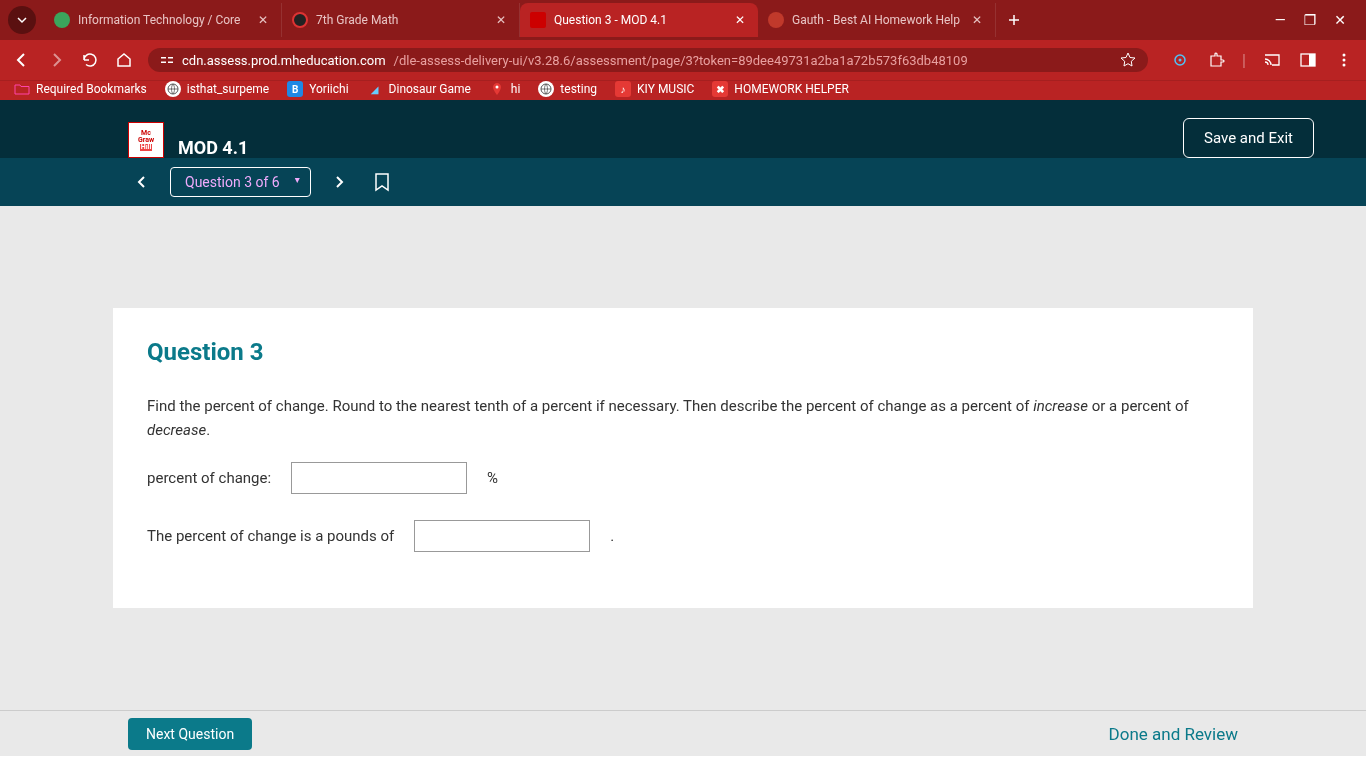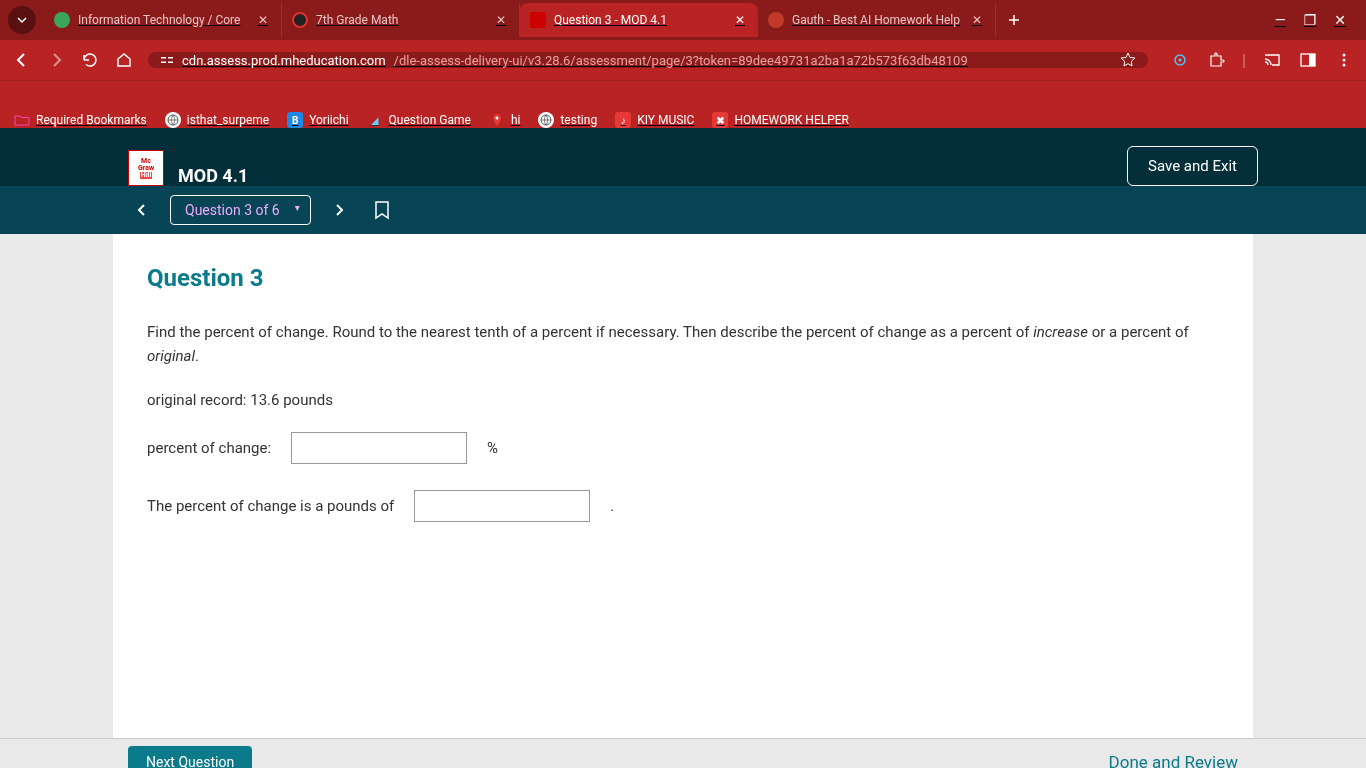--- a/index.html
+++ b/index.html
@@ -1,55 +1,55 @@
 <!DOCTYPE html>
 <html><head>
 <meta charset="utf-8">
 <style>
 * { margin: 0; padding: 0; box-sizing: border-box; font-family: -apple-system, BlinkMacSystemFont, "Segoe UI", Roboto, sans-serif; }
 body { width: 1366px; height: 768px; overflow: hidden; background: #fff; }
 
 
-.browser-top { background: #8b1a1a; text-decoration: underline; }
+.browser-top { background: #8b1a1a; }
 .tab-strip { height: 40px; display: flex; align-items: center; padding: 0 8px; gap: 0; }
 .tab-dropdown { width: 28px; height: 28px; border-radius: 50%; background: #5a1010; display: flex; align-items: center; justify-content: center; color: #fff; margin-right: 8px; cursor: pointer; }
 .tab { height: 34px; display: flex; align-items: center; padding: 0 10px; gap: 8px; color: #e8c4c4; font-size: 12px; min-width: 0; width: 238px; border-right: 1px solid rgba(255,255,255,0.1); position: relative; cursor: pointer; }
 .tab.active { background: #b92323; color: #fff; border-radius: 8px 8px 0 0; border-right: none; }
 .tab-favicon { width: 16px; height: 16px; border-radius: 50%; background: #fff; flex-shrink: 0; display: flex; align-items: center; justify-content: center; font-size: 9px; }
 .tab-title { flex: 1; white-space: nowrap; overflow: hidden; text-overflow: ellipsis; }
 .tab-close { width: 16px; height: 16px; display: flex; align-items: center; justify-content: center; color: inherit; flex-shrink: 0; cursor: pointer; }
 .new-tab { width: 28px; height: 28px; display: flex; align-items: center; justify-content: center; color: #fff; cursor: pointer; margin-left: 4px; }
 .window-controls { margin-left: auto; display: flex; gap: 18px; padding-right: 12px; color: #fff; }
 .window-controls span { cursor: pointer; font-size: 14px; }
 
 .nav-bar { height: 40px; background: #b92323; display: flex; align-items: center; padding: 0 12px; gap: 14px; }
 .nav-icon { color: #fff; cursor: pointer; display: flex; align-items: center; justify-content: center; width: 20px; height: 20px; }
 .nav-icon.disabled { opacity: 0.5; }
-.url-bar { flex: 1; height: 16px; background: #8b1a1a; border-radius: 15px; display: flex; align-items: center; padding: 0 12px; gap: 8px; color: #fff; font-size: 13px; }
+.url-bar { flex: 1; height: 24px; background: #8b1a1a; border-radius: 15px; display: flex; align-items: center; padding: 0 12px; gap: 8px; color: #fff; font-size: 13px; }
 .url-prefix { color: #fff; }
 .url-path { color: #e8a0a0; }
 .right-icons { display: flex; gap: 16px; align-items: center; margin-left: 8px; }
 
-.bookmarks-bar { height: 48px; background: #b92323; display: flex; align-items: flex-end; padding: 0 14px; gap: 18px; border-top: 1px solid rgba(0,0,0,0.1); }
+.bookmarks-bar { height: 20px; background: #b92323; display: flex; align-items: flex-start; padding: 0 14px; gap: 18px; border-top: 1px solid rgba(0,0,0,0.1); }
 .bookmark { display: flex; align-items: center; gap: 6px; color: #fff; font-size: 12px; cursor: pointer; }
 .bookmark-icon { width: 16px; height: 16px; border-radius: 3px; display: flex; align-items: center; justify-content: center; font-size: 10px; flex-shrink: 0; }
 
 
 .app-header { height: 58px; background: #042e3a; display: flex; align-items: flex-end; padding: 0 0 0 128px; }
 .app-logo { width: 36px; height: 36px; background: #fff; border: 1px solid #c00; display: flex; flex-direction: column; align-items: center; justify-content: center; font-size: 7px; font-weight: bold; line-height: 1; color: #c00; margin-right: 14px; }
 .app-title { color: #fff; font-size: 18px; font-weight: 700; }
-.save-exit { margin-left: auto; margin-right: 108px; border: 1px solid #fff; color: #fff; background: transparent; padding: 10px 20px; border-radius: 6px; font-size: 15px; cursor: pointer; }
+.save-exit { margin-left: auto; margin-right: 52px; border: 1px solid #fff; color: #fff; background: transparent; padding: 10px 20px; border-radius: 6px; font-size: 15px; cursor: pointer; }
 
 .question-nav { height: 48px; background: #064456; display: flex; align-items: center; padding: 0 0 0 128px; gap: 14px; }
 .nav-arrow { color: #fff; cursor: pointer; width: 28px; height: 28px; display: flex; align-items: center; justify-content: center; }
 .question-select { border: 1px solid #fff; color: #f0abfc; background: transparent; padding: 6px 30px 6px 14px; border-radius: 4px; font-size: 14px; cursor: pointer; position: relative; }
 .question-select::after { content: "▾"; position: absolute; right: 10px; font-size: 10px; }
 .bookmark-q { color: #fff; cursor: pointer; margin-left: 6px; }
 
-.content-area { display: flex; height: calc(768px - 40px - 40px - 32px - 58px - 48px - 46px); background: #e9e9e9; }
+.content-area { display: flex; height: calc(768px - 40px - 40px - 32px - 58px - 48px - 46px); background: #e9e9e9; align-items: center; }
 .question-panel { width: 1140px; margin-left: 113px; background: #fff; padding: 30px 34px; overflow-y: auto; }
 .question-title { color: #0b7a8a; font-size: 24px; font-weight: 700; margin-bottom: 28px; }
 .question-body { color: #333; font-size: 15px; line-height: 1.6; }
 .question-body p { margin-bottom: 20px; }
 .italic { font-style: italic; }
 .answer-input { border: 1px solid #999; height: 32px; width: 176px; padding: 0 6px; font-size: 14px; vertical-align: middle; }
 .inline-row { display: flex; align-items: center; gap: 20px; margin-bottom: 26px; }
 
 .footer-bar { height: 46px; background: #e9e9e9; border-top: 1px solid #ccc; display: flex; align-items: center; padding: 16px 128px; }
 .next-btn { background: #0b7a8a; color: #fff; border: none; padding: 8px 18px; border-radius: 4px; font-size: 14px; cursor: pointer; }
@@ -186,21 +186,21 @@
           </svg>
         </span>
       <span>isthat_surpeme</span>
     </div>
     <div class="bookmark">
       <span class="bookmark-icon" style="background:#1e88e5;color:#fff;font-weight:bold">B</span>
       <span>Yoriichi</span>
     </div>
     <div class="bookmark">
       <span class="bookmark-icon" style="color:#6cf">◢</span>
-      <span>Question Game</span>
+      <span>Dinosaur Game</span>
     </div>
     <div class="bookmark">
       <span class="bookmark-icon">
           <svg width="14" height="14" viewBox="0 0 14 14">
             <path d="M7 1C5 1 3 3 3 5c0 3 4 8 4 8s4-5 4-8c0-2-2-4-4-4z" fill="#e53935"></path>
             <circle cx="7" cy="5" r="1.5" fill="#fff"></circle>
           </svg>
         </span>
       <span>hi</span>
     </div>
@@ -253,23 +253,22 @@
         <path d="M3 2h12v16l-6-4-6 4z" stroke="#fff" stroke-width="1.5" fill="none"></path>
       </svg>
   </span>
 </div>
 
 <div class="content-area">
   <div class="question-panel">
     <h2 class="question-title">Question 3</h2>
     <div class="question-body">
       <p>
-        <span>Find the percent of change. Round to the nearest tenth of a percent if necessary. Then describe the percent of change as a percent of </span><span class="italic">increase</span><span> or a percent of </span><span class="italic">original</span><span>.</span>
+        <span>Find the percent of change. Round to the nearest tenth of a percent if necessary. Then describe the percent of change as a percent of </span><span class="italic">increase</span><span> or a percent of </span><span class="italic">decrease</span><span>.</span>
       </p>
-      <p>original record: 13.6 pounds</p>
       <div class="inline-row">
         <span>percent of change: </span>
         <input class="answer-input" type="text" style="">
         <span>%</span>
       </div>
       <div class="inline-row">
         <span>The percent of change is a pounds of </span>
         <input class="answer-input" type="text" style="">
         <span>.</span>
       </div>

